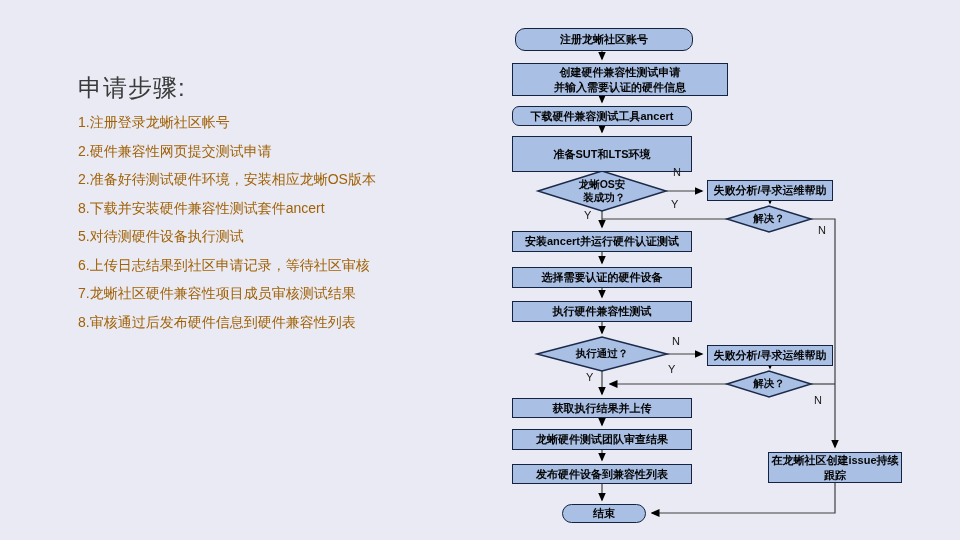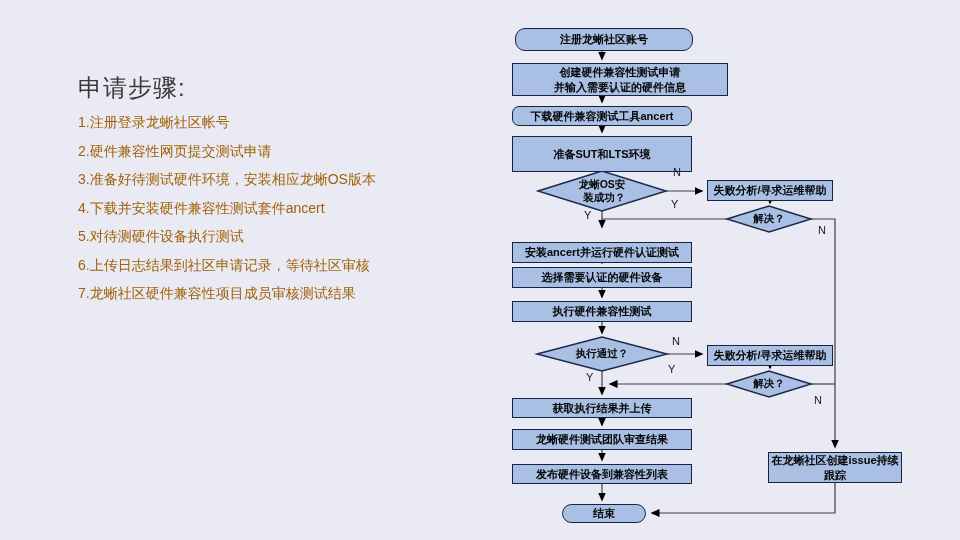--- a/index.html
+++ b/index.html
@@ -33,25 +33,26 @@
   }
   svg{position:absolute;left:0;top:0;}
 </style>
 </head>
 <body>
 
 <div class="left-panel">
   <div class="panel-title">申请步骤:</div>
   <div class="step-item">1.注册登录龙蜥社区帐号</div>
   <div class="step-item">2.硬件兼容性网页提交测试申请</div>
-  <div class="step-item">3.准备好待测试硬件环境，安装相应龙蜥OS版本</div>
-  <div class="step-item">4.下载并安装硬件兼容性测试套件ancert</div>
+  <div class="step-item">2.准备好待测试硬件环境，安装相应龙蜥OS版本</div>
+  <div class="step-item">8.下载并安装硬件兼容性测试套件ancert</div>
   <div class="step-item">5.对待测硬件设备执行测试</div>
   <div class="step-item">6.上传日志结果到社区申请记录，等待社区审核</div>
   <div class="step-item">7.龙蜥社区硬件兼容性项目成员审核测试结果</div>
+  <div class="step-item">8.审核通过后发布硬件信息到硬件兼容性列表</div>
 </div>
 
 <div class="fc-layer">
 
   <svg width="960" height="540" viewBox="0 0 960 540">
     <defs>
       <marker id="arr" markerWidth="9" markerHeight="8" refX="7.5" refY="4" orient="auto" markerUnits="userSpaceOnUse">
         <path d="M0,0 L9,4 L0,8 z" fill="#000"></path>
       </marker>
     </defs>
@@ -95,21 +96,21 @@
       <polygon points="727,219 769,206 811,219 769,232"></polygon>
       <polygon points="727,384 769,371 811,384 769,397"></polygon>
     </g>
   </svg>
 
   <div class="node rounded" style="left:515px;top:28px;width:178px;height:23px;font-family:Liberation Serif, serif;">注册龙蜥社区账号</div>
   <div class="node" style="left:512px;top:63px;width:216px;height:33px;">创建硬件兼容性测试申请
 并输入需要认证的硬件信息</div>
   <div class="node" style="left:512px;top:106px;width:180px;height:20px;border-radius:7px;">下载硬件兼容测试工具ancert</div>
   <div class="node" style="left:512px;top:124px;width:180px;height:36px;margin-top:12px;">准备SUT和LTS环境</div>
-  <div class="node" style="left:512px;top:231px;width:180px;height:21px;margin-top:11px;">安装ancert并运行硬件认证测试</div>
+  <div class="node" style="left:512px;top:231px;width:180px;height:21px;">安装ancert并运行硬件认证测试</div>
   <div class="node" style="left:512px;top:267px;width:180px;height:21px;text-align:right;">选择需要认证的硬件设备</div>
   <div class="node" style="left:512px;top:301px;width:180px;height:21px;text-align:center;">执行硬件兼容性测试</div>
   <div class="node" style="left:512px;top:398px;width:180px;height:20px;">获取执行结果并上传</div>
   <div class="node" style="left:512px;top:464px;width:180px;height:20px;">发布硬件设备到兼容性列表</div>
   <div class="node" style="left:512px;top:429px;width:180px;height:21px;">龙蜥硬件测试团队审查结果</div>
   <div class="node rounded" style="left:562px;top:504px;width:84px;height:19px;">结束</div>
 
   <div class="node" style="left:707px;top:180px;width:126px;height:21px;">失败分析/寻求运维帮助</div>
   <div class="node" style="left:707px;top:345px;width:126px;height:21px;">失败分析/寻求运维帮助</div>
   <div class="node" style="left:768px;top:452px;width:134px;height:31px;">在龙蜥社区创建issue持续

